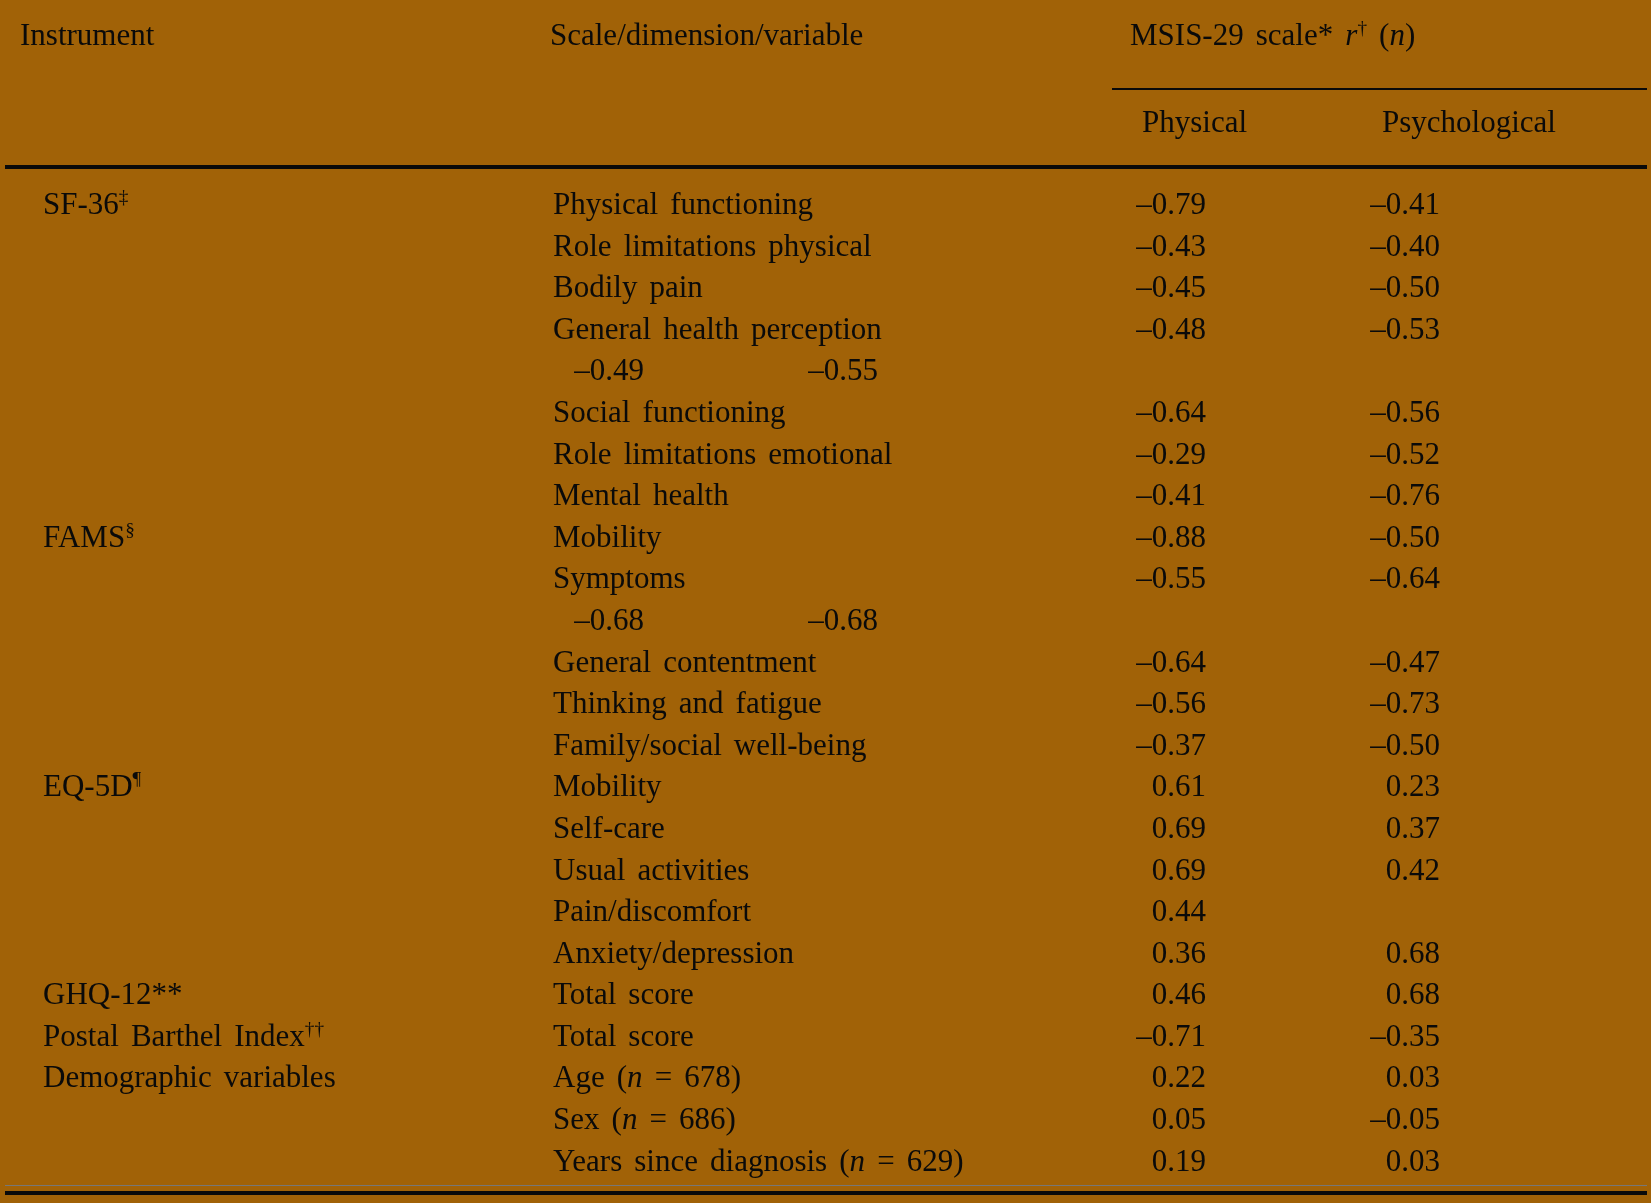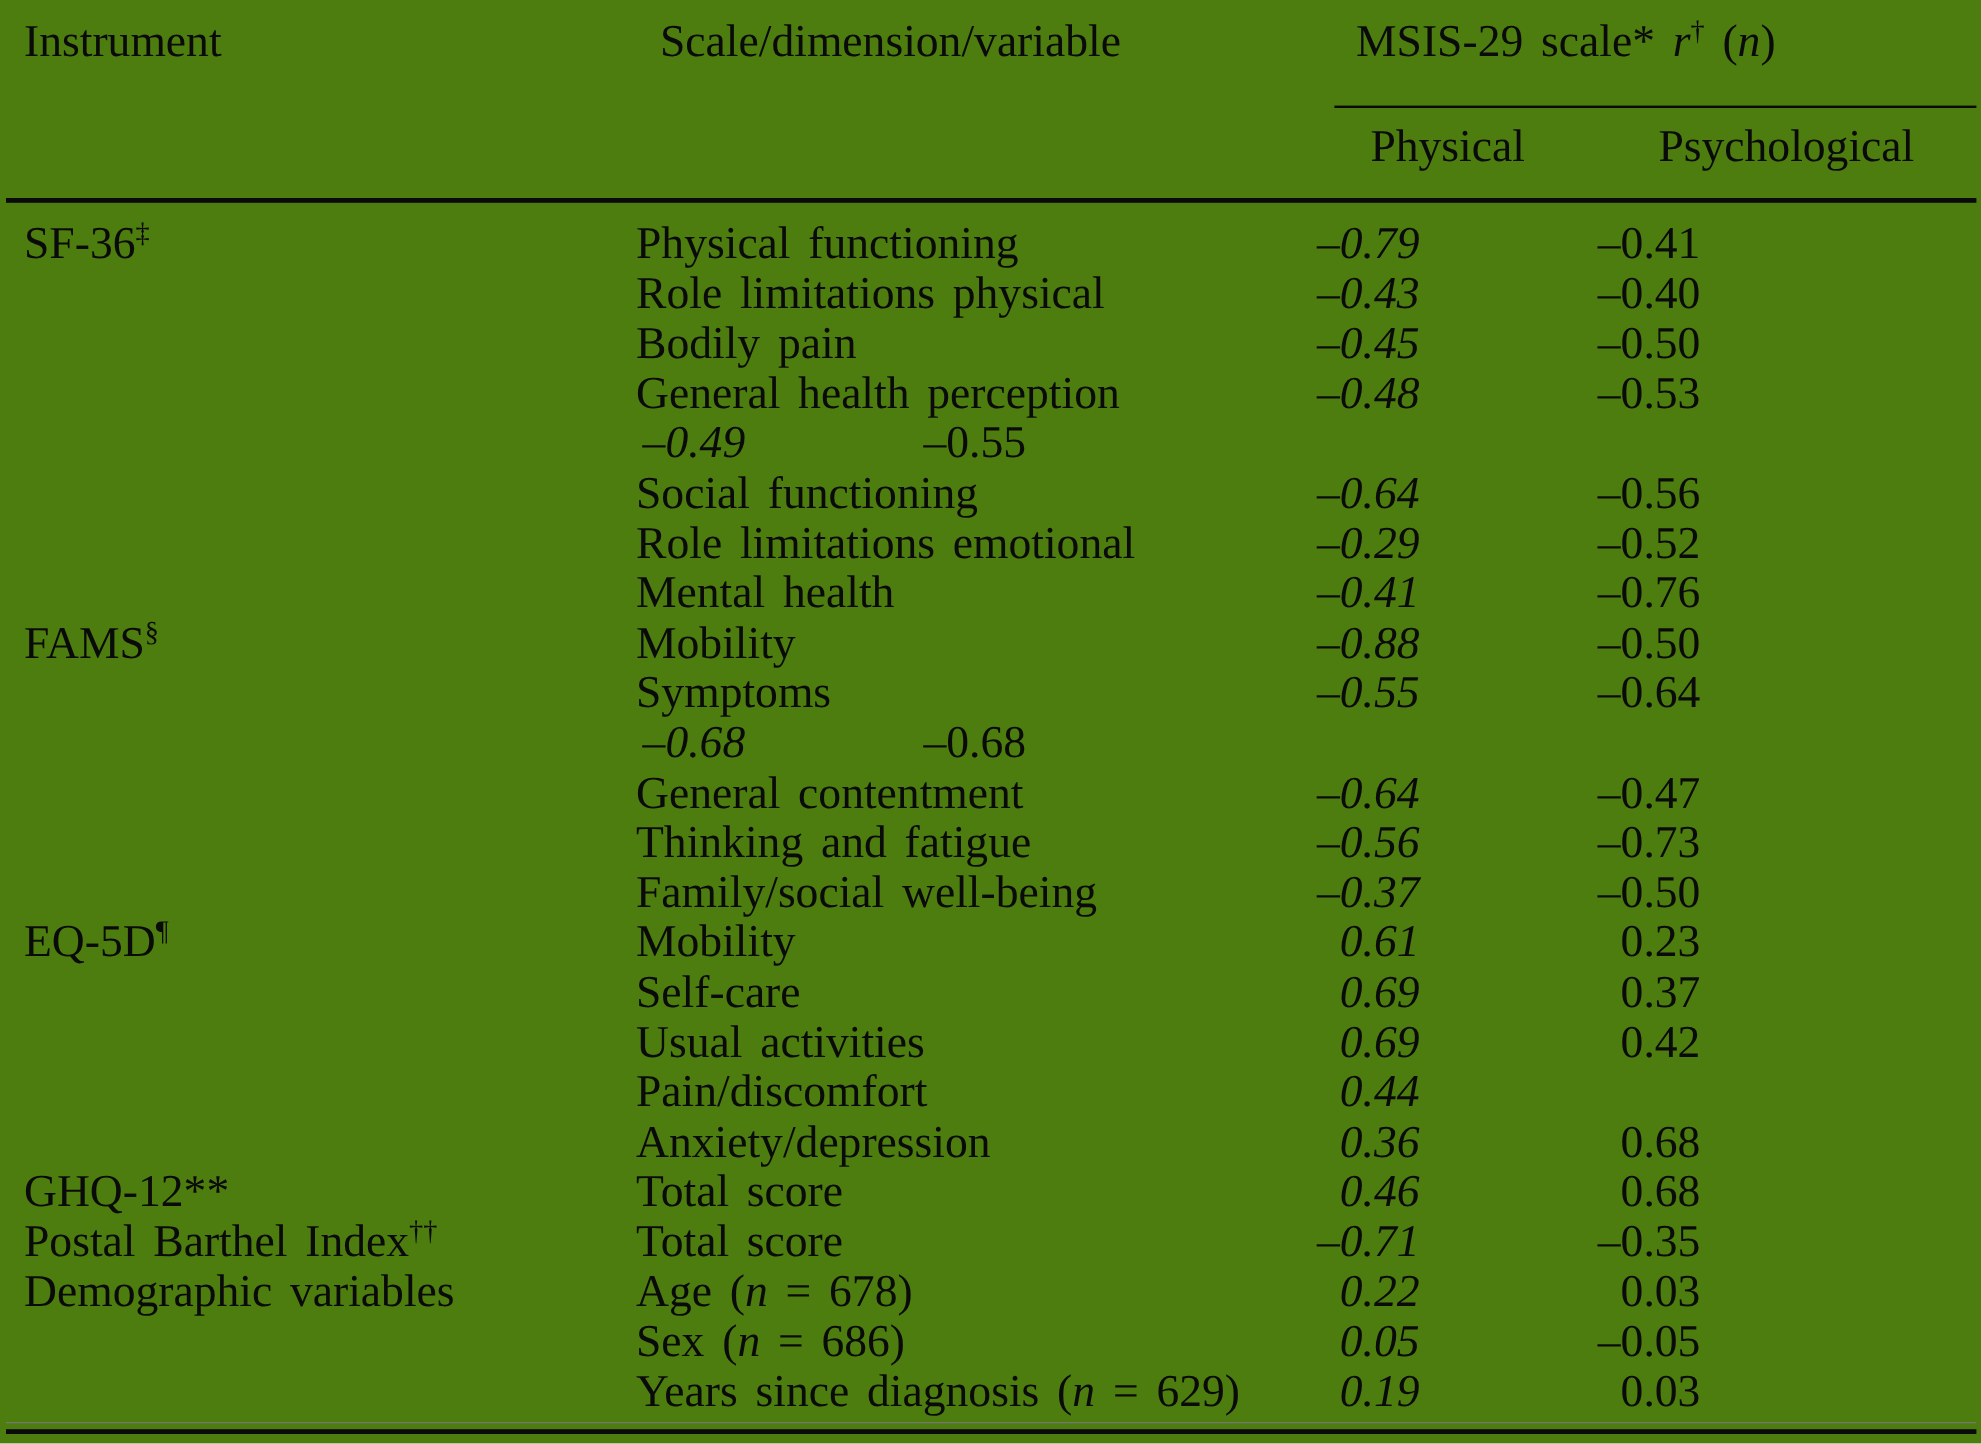--- a/index.html
+++ b/index.html
@@ -4,45 +4,45 @@
 <style>
   html, body {
     margin: 0; padding: 0;
     width: 1651px; height: 1203px;
     background: #ffffff;
     overflow: hidden;
   }
   .page {
     position: relative;
     width: 1651px; height: 1203px;
-    background: #4d7c0f;
+    background: #a16207;
     color: #0a0a0a;
     font-family: "Liberation Serif", "DejaVu Serif", serif;
-    font-size: 38px;
+    font-size: 31px;
     word-spacing: 0.14em;
   }
   .hdr-row1 { position: absolute; top: 14px; left: 0; width: 100%; height: 42px; line-height: 42px; }
   .hdr-row2 { position: absolute; top: 101px; left: 12px; width: 100%; height: 42px; line-height: 42px; text-align: right; }
   .col1-pos { position: absolute; left: 20px; }
   .col2-pos { position: absolute; left: 550px; }
   .col3-pos { position: absolute; left: 1130px; }
   .col4-pos { position: absolute; left: 1370px; }
   .rule { position: absolute; background: #0a0a0a; }
   .rule-spanner { left: 1112px; width: 535px; top: 88px; height: 2px; }
   .rule-header  { left: 5px; width: 1642px; top: 165px; height: 4px; }
   .rule-bottom  { left: 5px; width: 1642px; top: 1191px; height: 4px; }
   .rule-bottom-hair { left: 5px; width: 1642px; top: 1185px; height: 1px; background:#777; }
   .tbody { position: absolute; top: 183px; left: 0; width: 100%; }
-  .trow { display: flex; height: 41.6px; line-height: 41.6px; }
+  .trow { display: flex; height: 41.6px; line-height: 41.6px; margin-left: 23px; }
   .c1 { width: 530px; padding-left: 20px; box-sizing: border-box; }
   .c2 { width: 562px; }
   .c3 { width: 238px; }
   .c4 { flex: 1; }
   .valbox { display: inline-block; text-align: right; }
-  .c3 .valbox { width: 91px; font-style: italic; }
+  .c3 .valbox { width: 91px; }
   .c4 .valbox { width: 87px; }
   sup { font-size: 0.62em; vertical-align: super; line-height: 0; letter-spacing: 0; }
   i, .it { font-style: italic; }
 </style>
 </head>
 <body>
 
 <div class="page">
 
   <div class="hdr-row1">

